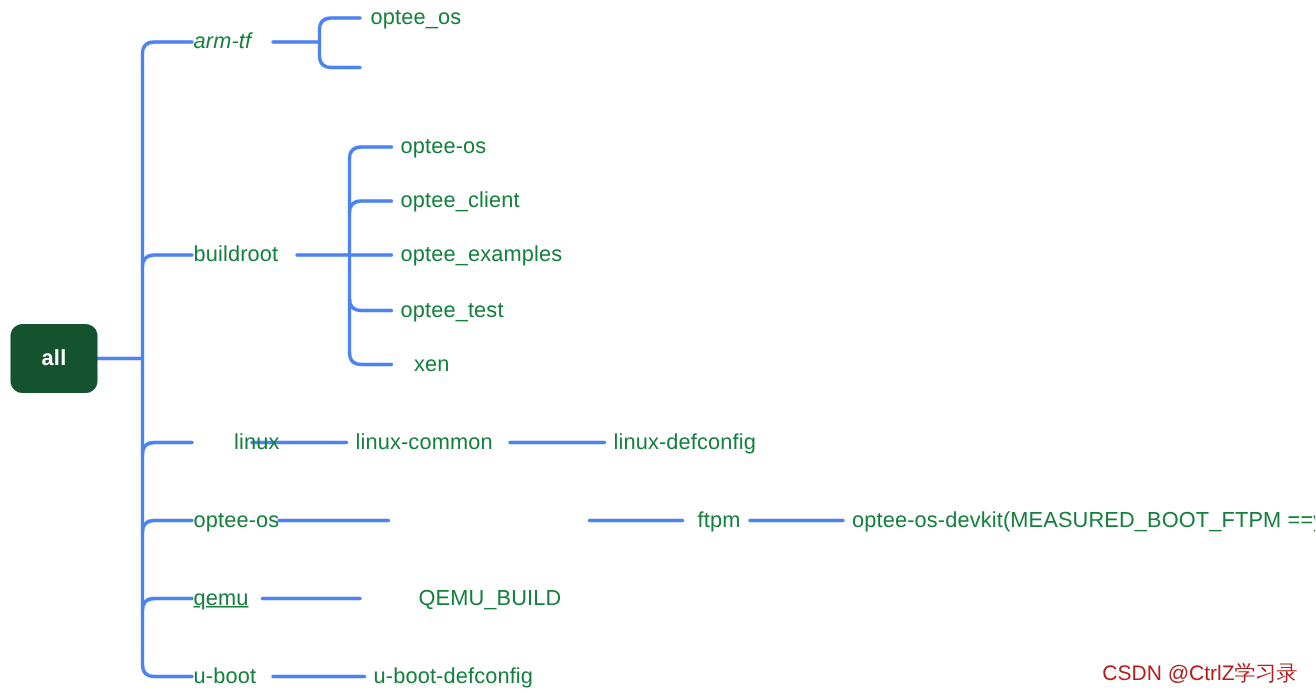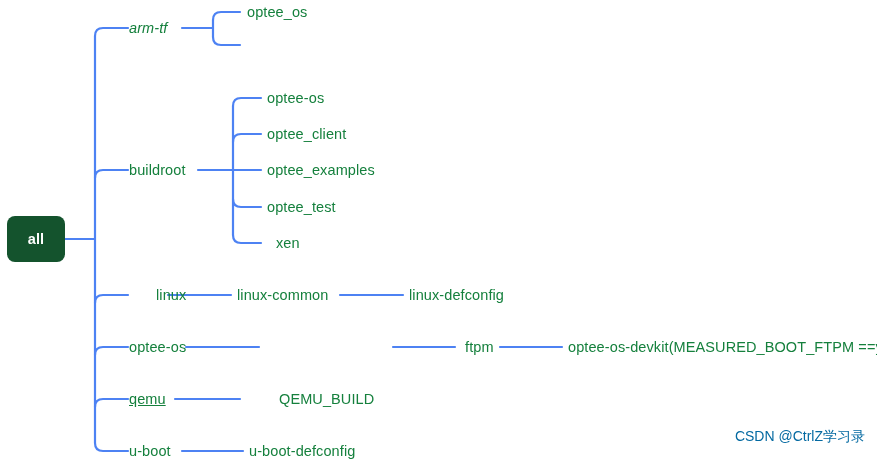--- a/index.html
+++ b/index.html
@@ -47,23 +47,23 @@
   }
   .root-node-text {
     color: #ffffff;
     font-size: 14.5px;
     font-weight: bold;
     letter-spacing: 0.2px;
   }
   .watermark {
     position: absolute;
     right: 12px;
-    bottom: 16px;
+    bottom: 4px;
     font-size: 14px;
-    color: #0369a1;
+    color: #b91c1c;
     white-space: nowrap;
     user-select: none;
   }
 </style>
 </head>
 <body>
 
 <div id="canvas">
 
   <svg class="edges" viewBox="0 0 877 462" xmlns="http://www.w3.org/2000/svg">

